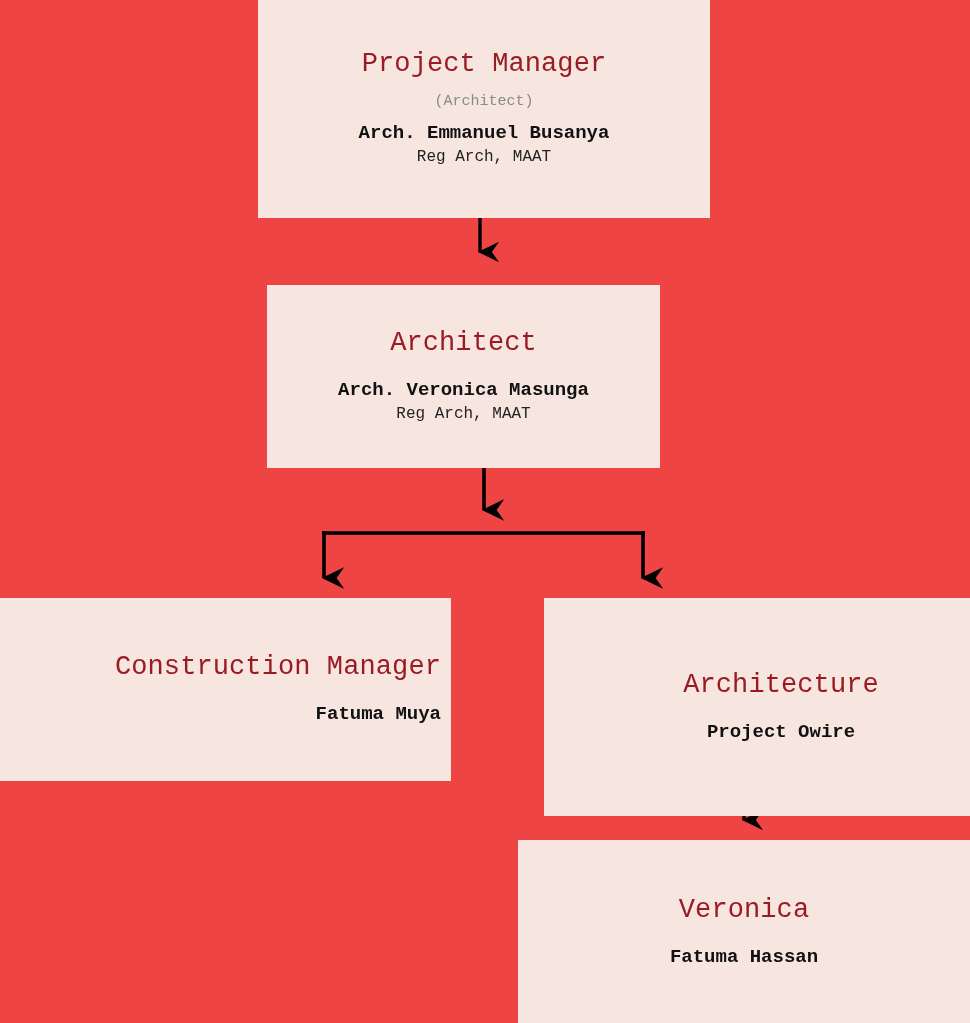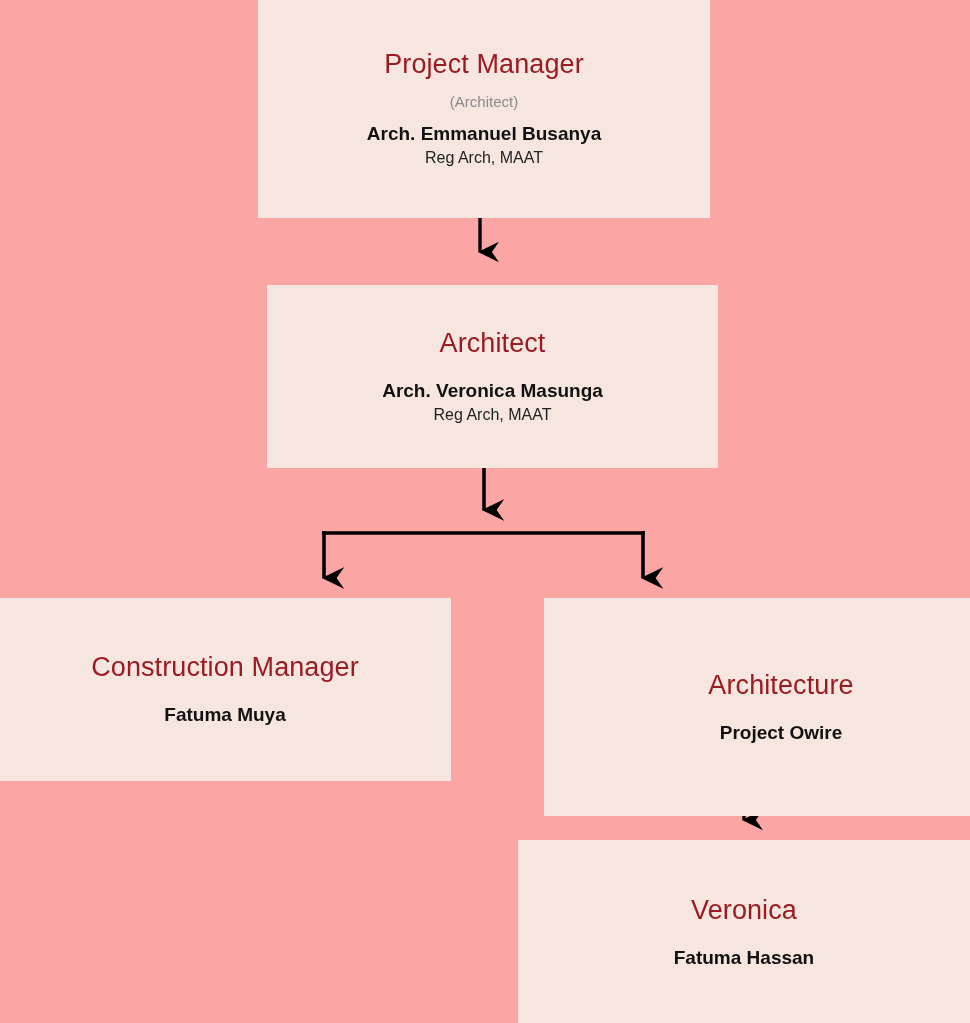--- a/index.html
+++ b/index.html
@@ -11,21 +11,22 @@
   body {
     font-family: "Liberation Sans", sans-serif;
     width: 970px;
     height: 1023px;
     overflow: hidden;
   }
   #chart-root {
     position: relative;
     width: 970px;
     height: 1023px;
-    background: #fca5a5;
+    background: #ef4444;
+    font-family: Liberation Mono, monospace;
   }
   .node-box {
     position: absolute;
     background: #f7e6e0;
     box-sizing: border-box;
     display: flex;
     flex-direction: column;
     align-items: center;
     justify-content: center;
     text-align: center;
@@ -66,24 +67,24 @@
     line-height: 1.32;
     margin-top: 1px;
     white-space: nowrap;
   }
 
   
   #node-project-manager {
     left: 258px; top: -2px; width: 452px; height: 220px;
   }
   #node-architect {
-    left: 267px; top: 285px; width: 451px; height: 183px;
+    left: 267px; top: 285px; width: 393px; height: 183px;
   }
   #node-construction-manager {
-    left: -1px; top: 598px; width: 452px; height: 183px;
+    left: -1px; top: 598px; width: 452px; height: 183px; align-items: flex-end;
   }
   #node-architecture {
     left: 544px; top: 598px; width: 452px; height: 218px; padding-left: 32px;
   }
   #node-secretary {
     left: 518px; top: 840px; width: 452px; height: 185px;
   }
 
   #connector-layer {
     position: absolute;

